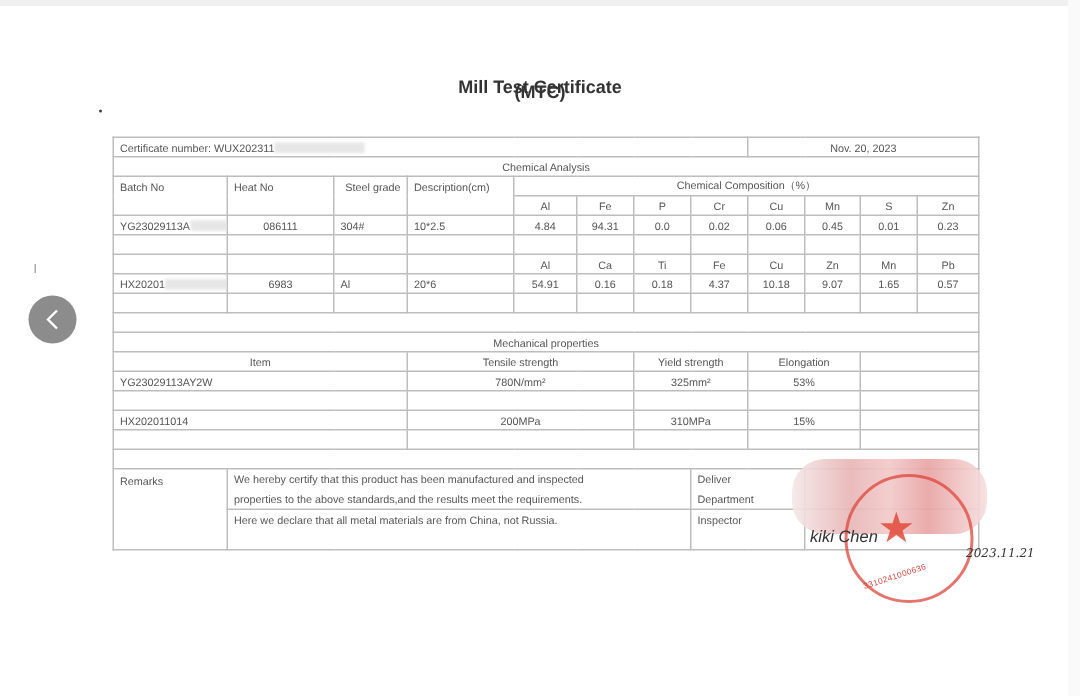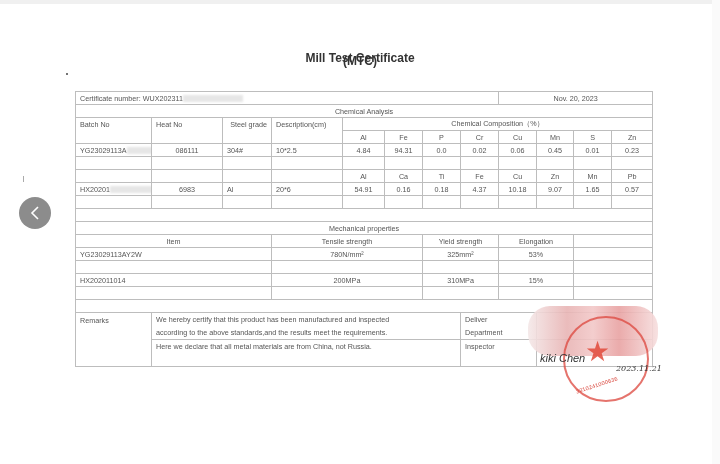--- a/index.html
+++ b/index.html
@@ -18,21 +18,21 @@
   .blur { display:inline-block; width:60px; height:7px; background:#e6e6e6; vertical-align:middle; filter:blur(1px); }
   .blur-s { display:inline-block; width:46px; height:7px; background:#e6e6e6; vertical-align:middle; filter:blur(1px); }
   .navbtn { position:absolute; left:19px; top:197px; width:32px; height:32px; border-radius:50%; background:#8c8c8c; cursor:pointer; }
   .navbtn svg { position:absolute; left:9px; top:8px; }
   .stamp { position:absolute; left:563px; top:316px; width:82px; height:82px; border-radius:50%; border:2px solid rgba(220,70,60,0.75); }
   .stamp-pix { position:absolute; left:528px; top:306px; width:130px; height:50px; border-radius:22px;
                background:linear-gradient(90deg,#f4e8e8 0%, #e8b4b4 30%, #f2c8c8 50%, #e8a2a2 70%, #f6dede 100%); opacity:0.9; }
   .stamp-num { position:absolute; left:575px; top:382px; font-size:5.5px; color:#d9453b; transform:rotate(-18deg); letter-spacing:0.3px; }
   .star { position:absolute; left:585px; top:338px; font-size:28px; color:#e24a3b; opacity:0.85; line-height:1; }
   .sig { position:absolute; left:540px; top:352px; font-family:Liberation Sans, sans-serif; font-style:italic; font-size:11px; color:#333; }
-  .sigdate { position:absolute; left:616px; top:364px; font-family:"DejaVu Serif", serif; font-style:italic; font-size:8px; color:#333; }
+  .sigdate { position:absolute; left:644px; top:364px; font-family:"DejaVu Serif", serif; font-style:italic; font-size:8px; color:#333; }
   .rightedge { position:absolute; left:712px; top:0; width:8px; height:464px; background:#fafafa; }
 </style>
 </head>
 <body>
 
 <div class="topbar"></div>
 <div class="rightedge"></div>
 
 <div class="title" id="t1">Mill Test Certificate</div>
 <div class="title" id="t2">(MTC)</div>
@@ -197,21 +197,21 @@
         <td colspan="2"></td>
   </tr>
   <tr>
         <td colspan="12"></td>
       </tr>
 
   <tr>
     <td rowspan="2" style="vertical-align:top;padding-top:3px;">Remarks</td>
     <td colspan="6" style="height:26px;line-height:13px;">
       <div>We hereby certify that this product has been manufactured and inspected</div>
-      <div>according to the above standards,and the results meet the requirements.</div>
+      <div>properties to the above standards,and the results meet the requirements.</div>
     </td>
     <td colspan="2" style="line-height:13px;">
       <div>Deliver</div>
       <div>Department</div>
     </td>
     <td colspan="3"></td>
   </tr>
   <tr>
     <td colspan="6" style="height:24px;vertical-align:top;padding-top:2px;">Here we declare that all metal materials are from China, not Russia.</td>
     <td colspan="2" style="vertical-align:top;padding-top:2px;margin-left:21px;">Inspector</td>

